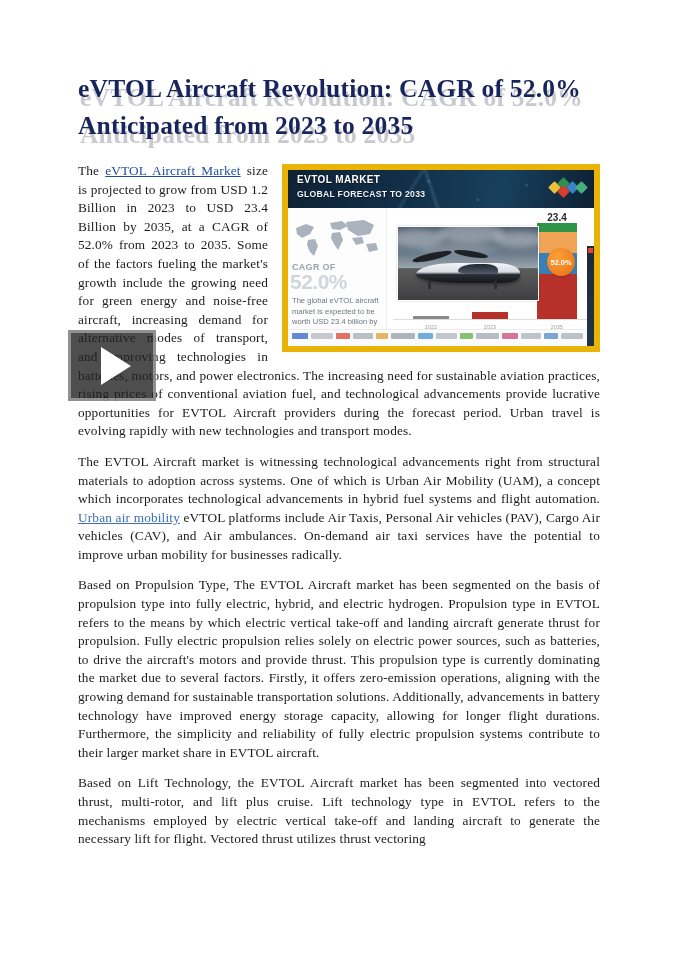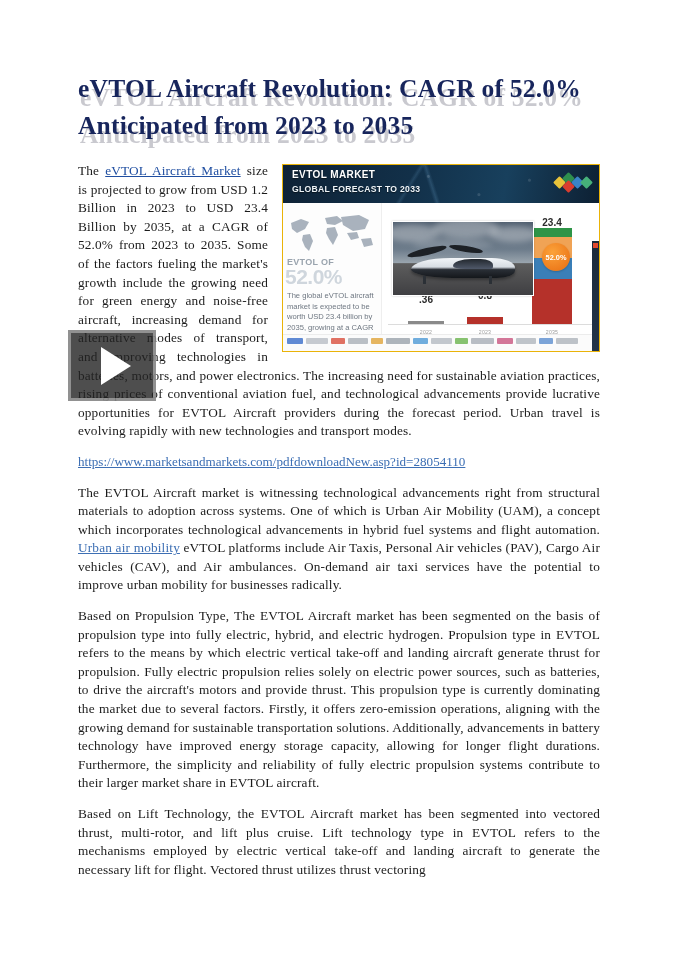--- a/index.html
+++ b/index.html
@@ -97,21 +97,21 @@
     position: relative;
   }
 
   
   .infographic {
     position: absolute;
     left: 0; top: 0;
     width: 318px;
     height: 188px;
     background: #ffffff;
-    border: 1px solid #eab308;
+    border: 6px solid #eab308;
     overflow: hidden;
     box-sizing: border-box;
   }
   .ig-header {
     position: absolute;
     left: 0; top: 0;
     width: 100%;
     height: 38px;
     background: linear-gradient(100deg, #0e2236 0%, #123049 40%, #18405d 70%, #0d2033 100%);
     overflow: hidden;
@@ -398,21 +398,21 @@
               <g fill="#8d9aa8">
                 <path d="M6 14 L16 10 L24 13 L20 20 L12 24 L7 20 Z"></path>
                 <path d="M18 26 L25 25 L28 32 L24 42 L20 38 L17 31 Z"></path>
                 <path d="M40 9 L52 7 L58 12 L50 16 L42 15 Z"></path>
                 <path d="M42 19 L50 18 L53 26 L48 36 L44 30 L41 24 Z"></path>
                 <path d="M56 8 L74 6 L84 11 L80 20 L68 22 L58 16 Z"></path>
                 <path d="M62 24 L72 23 L74 29 L66 31 Z"></path>
                 <path d="M76 30 L86 29 L88 36 L79 38 Z"></path>
               </g>
             </svg>
-            <div class="cagr-label">EVTOL OF</div>
+            <div class="cagr-label">CAGR OF</div>
             <div class="cagr-big">52.0%</div>
             <div class="cagr-desc">The global eVTOL aircraft market is expected to be worth USD 23.4 billion by 2035, growing at a CAGR of 52.0% during the forecast period.</div>
           </div>
 
           <div class="ig-right">
 
             <div class="chart-area">
               <div class="baseline"></div>
 
               <div class="bar-val" style="left:24px; bottom:46px; width:40px;">.36</div>
@@ -472,21 +472,20 @@
           <div class="ig-edge-dot"></div>
         </div>
       </div>
     </div>
 
     <p class="body"><span>The </span><a class="inline-link" href="#">eVTOL Aircraft Market</a><span> size is projected to  grow  from USD  1.2 Billion in 2023 to USD  23.4 Billion by 2035, at a CAGR of 52.0% from 2023 to 2035. Some of the factors fueling the  market's growth include the  growing need  for green energy and noise-free  aircraft, increasing  demand  for alternative  modes  of transport,  and  improving technologies  in  batteries, motors,  and  power electronics. The  increasing need for sustainable aviation practices,  rising  prices  of conventional aviation fuel, and technological advancements provide lucrative opportunities for EVTOL Aircraft providers during the forecast period. Urban  travel  is evolving rapidly with new technologies and transport modes.</span></p>
 
     <div class="clearfix"></div>
 
 
-    <p class="url-line"><a class="plain-link" href="#">https://www.marketsandmarkets.com/pdfdownloadNew.asp?id=28054110</a></p>
 
     <p class="body"><span>The EVTOL Aircraft market is witnessing technological advancements right from structural materials to adoption across systems. One of which is Urban Air Mobility (UAM), a concept which incorporates technological advancements in hybrid fuel systems and flight automation. </span><a class="plain-link" href="#">Urban air mobility</a><span> eVTOL platforms include Air Taxis, Personal Air vehicles (PAV), Cargo Air vehicles (CAV), and Air ambulances. On-demand air taxi services have the potential to improve urban mobility for businesses radically.</span></p>
 
     <p class="body">Based on Propulsion Type, The EVTOL Aircraft market has been segmented on the basis of propulsion type into fully electric, hybrid, and electric hydrogen. Propulsion type in EVTOL refers to the means by which electric vertical take-off and landing aircraft generate thrust for propulsion. Fully electric propulsion relies solely on electric power sources, such as batteries, to drive the aircraft's motors and provide thrust. This propulsion type is currently dominating the market due to several factors. Firstly, it offers zero-emission operations, aligning with the growing demand for sustainable transportation solutions. Additionally, advancements in battery technology have improved energy storage capacity, allowing for longer flight durations. Furthermore, the simplicity and reliability of fully electric propulsion systems contribute to their larger market share in EVTOL aircraft.</p>
 
     <p class="body">Based on Lift Technology, the EVTOL Aircraft market has been segmented into vectored thrust, multi-rotor, and lift plus cruise. Lift technology type in EVTOL refers to the mechanisms employed by electric vertical take-off and landing aircraft to generate the necessary lift for flight. Vectored thrust utilizes thrust vectoring</p>
   </div>
 
   <div class="play-overlay">
     <span class="play-tri"></span>

